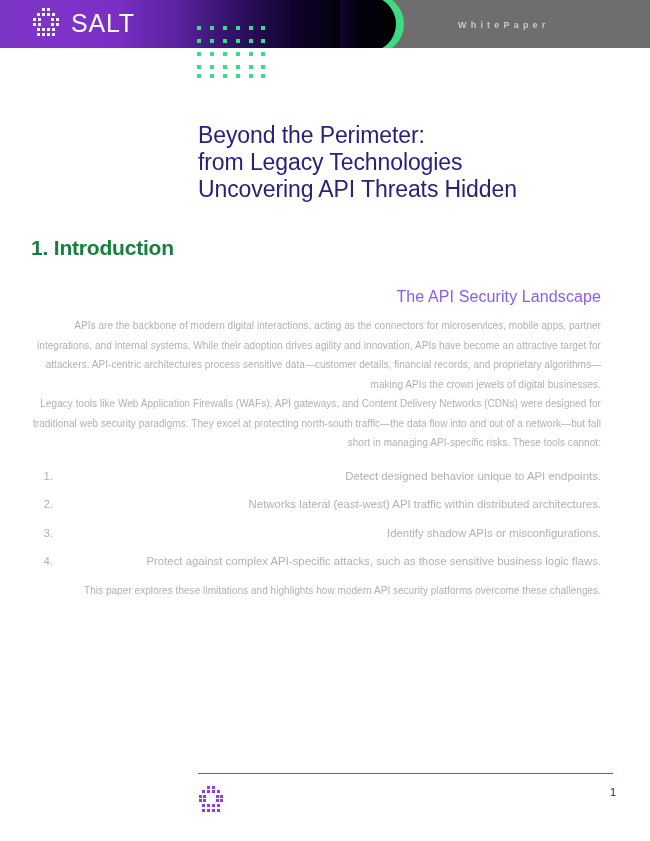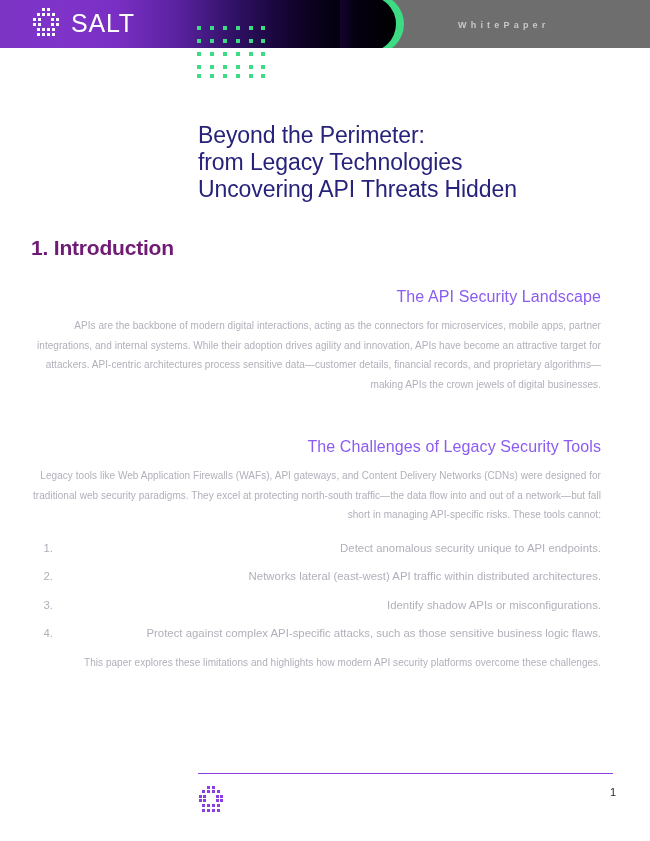--- a/index.html
+++ b/index.html
@@ -150,21 +150,21 @@
     line-height: 27px;
     font-weight: 400;
     letter-spacing: -0.1px;
   }
   .doc-title-line { display: block; }
 
   .section-number-heading {
     position: absolute;
     left: 31px;
     top: 188px;
-    color: #701a75;
+    color: #15803d;
     font-size: 21px;
     font-weight: 700;
     letter-spacing: -0.2px;
   }
 
   .content {
     position: absolute;
     left: 31px;
     top: 240px;
     width: 570px;
@@ -327,27 +327,26 @@
     <span class="doc-title-line">Uncovering API Threats Hidden</span>
   </div>
 
   <div class="section-number-heading">1. Introduction</div>
 
   <div class="content">
 
     <h3 class="sub-heading">The API Security Landscape</h3>
     <p class="body-text">APIs are the backbone of modern digital interactions, acting as the connectors for microservices, mobile apps, partner integrations, and internal systems. While their adoption drives agility and innovation, APIs have become an attractive target for attackers. API-centric architectures process sensitive data—customer details, financial records, and proprietary algorithms—making APIs the crown jewels of digital businesses.</p>
 
-    <h3 class="sub-heading second">The Challenges of Legacy Security Tools</h3>
     <p class="body-text">Legacy tools like Web Application Firewalls (WAFs), API gateways, and Content Delivery Networks (CDNs) were designed for traditional web security paradigms. They excel at protecting north-south traffic—the data flow into and out of a network—but fall short in managing API-specific risks. These tools cannot:</p>
 
     <ol class="numbered-list">
       <li>
         <span class="num">1.</span>
-        <span class="txt">Detect anomalous security unique to API endpoints.</span>
+        <span class="txt">Detect designed behavior unique to API endpoints.</span>
       </li>
       <li>
         <span class="num">2.</span>
         <span class="txt">Networks lateral (east-west) API traffic within distributed architectures.</span>
       </li>
       <li>
         <span class="num">3.</span>
         <span class="txt">Identify shadow APIs or misconfigurations.</span>
       </li>
       <li>

